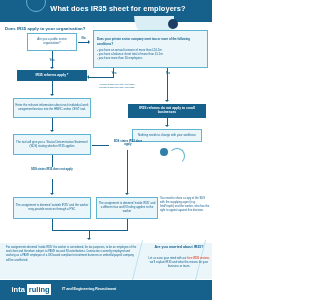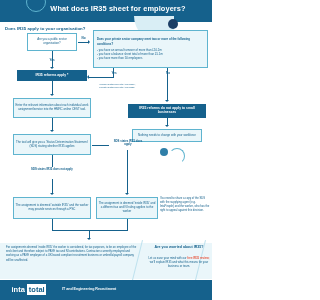--- a/index.html
+++ b/index.html
@@ -359,17 +359,17 @@
   <div class="cta-slash2"></div>
   <div class="cta-title">Are you worried about IR35?</div>
   <div class="cta-body">
     <span>Let us ease your mind with our </span><b>free IR35 review;</b><span> we'll explain IR35 and what this means for your business or team.</span>
   </div>
   <div class="cta-url">www.intapeople.com</div>
 
   <div class="footer"></div>
   <div class="logo">
     <span class="logo-a">inta</span>
-    <span class="logo-b">total</span>
+    <span class="logo-b">ruling</span>
   </div>
   <div class="footer-tag">IT and Engineering Recruitment</div>
 
 </div>
 
 </body></html>

